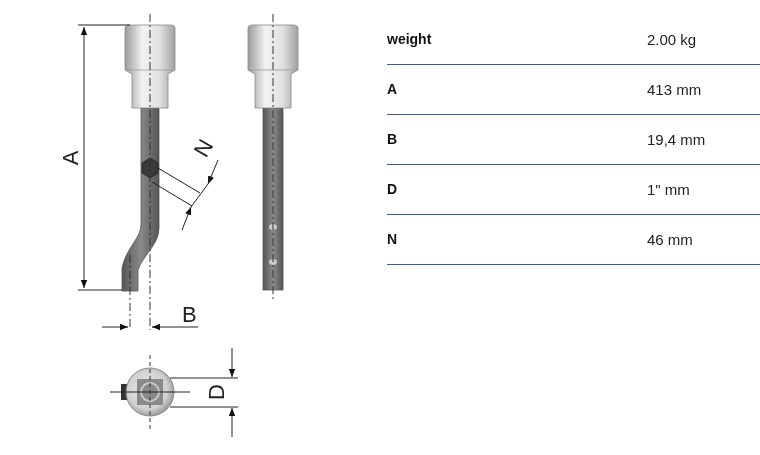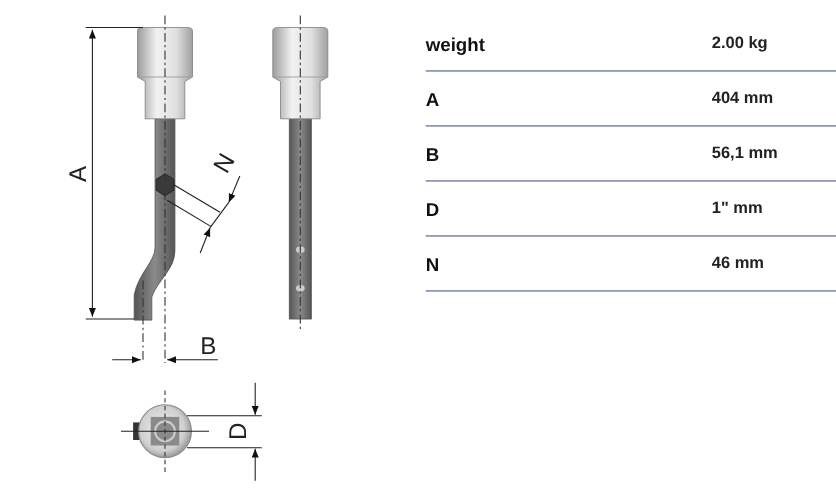--- a/index.html
+++ b/index.html
@@ -1,21 +1,21 @@
 <!DOCTYPE html>
 <html><head>
 <meta charset="utf-8">
 <style>
   html, body { margin: 0; padding: 0; background: #ffffff; }
   body { width: 760px; height: 455px; position: relative; overflow: hidden; font-family: "Liberation Sans", sans-serif; }
   #drawing { position: absolute; left: 0; top: 0; width: 380px; height: 455px; }
   #spec-table { position: absolute; left: 387px; top: 15px; width: 373px; }
   .spec-row { position: relative; height: 50px; border-bottom: 1.5px solid #4a5888; box-sizing: border-box; }
-  .spec-key { position: absolute; left: 0; top: 16px; font-size: 17px; font-weight: bold; color: #111; }
-  .spec-val { position: absolute; left: 260px; top: 16px; font-size: 15px; color: #222; font-weight: bold; }
+  .spec-key { position: absolute; left: 0; top: 16px; font-size: 14px; font-weight: bold; color: #111; }
+  .spec-val { position: absolute; left: 260px; top: 16px; font-size: 15px; color: #222; }
   .dimlabel { font-family: "Liberation Sans", sans-serif; font-size: 22px; fill: #222; }
 </style>
 </head>
 <body>
 
 <svg id="drawing" viewBox="0 0 380 455" xmlns="http://www.w3.org/2000/svg">
   <defs>
     <linearGradient id="socketGrad" x1="0" x2="1" y1="0" y2="0">
       <stop offset="0" stop-color="#9c9c9c"></stop>
       <stop offset="0.35" stop-color="#f2f2f2"></stop>
@@ -97,25 +97,25 @@
   </g>
 </svg>
 
 <div id="spec-table">
   <div class="spec-row">
     <span class="spec-key">weight</span>
     <span class="spec-val">2.00 kg</span>
   </div>
   <div class="spec-row">
     <span class="spec-key">A</span>
-    <span class="spec-val">404 mm</span>
+    <span class="spec-val">413 mm</span>
   </div>
   <div class="spec-row">
     <span class="spec-key">B</span>
-    <span class="spec-val">56,1 mm</span>
+    <span class="spec-val">19,4 mm</span>
   </div>
   <div class="spec-row">
     <span class="spec-key">D</span>
     <span class="spec-val">1" mm</span>
   </div>
   <div class="spec-row">
     <span class="spec-key">N</span>
     <span class="spec-val">46 mm</span>
   </div>
 </div>

